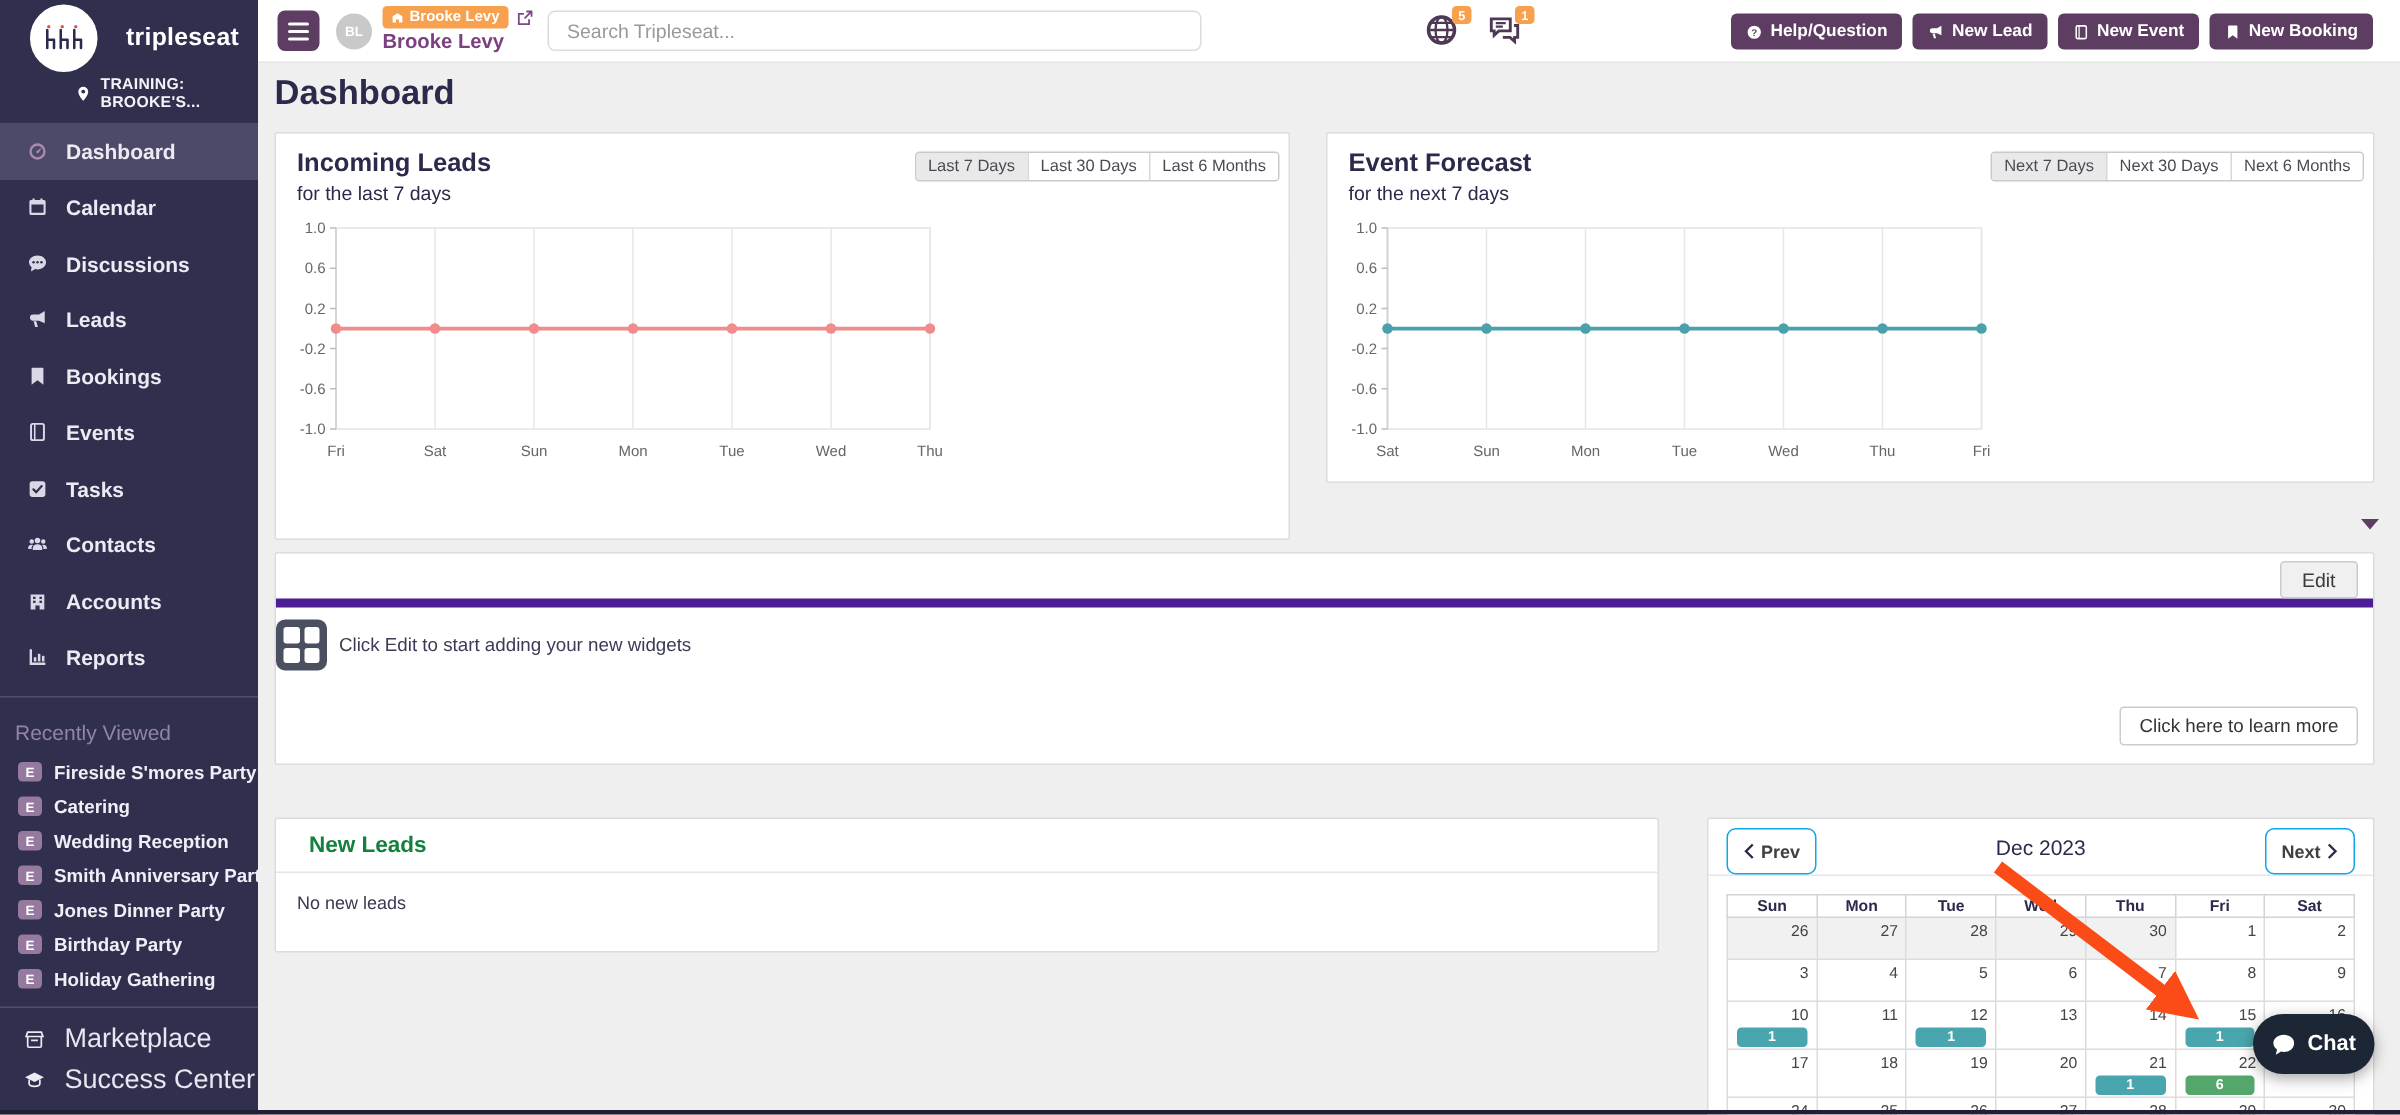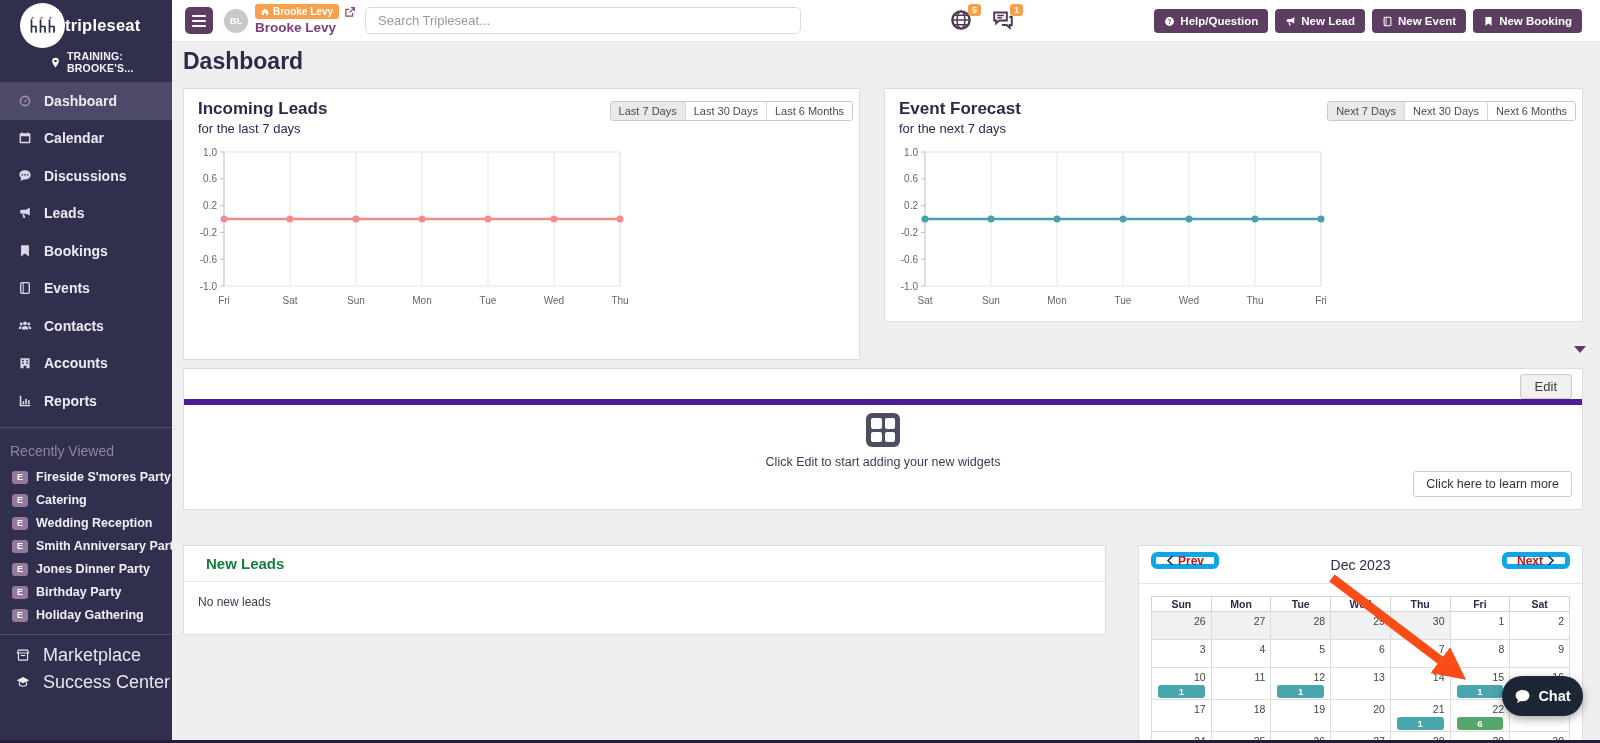--- a/index.html
+++ b/index.html
@@ -1,21 +1,21 @@
 <!DOCTYPE html>
 <html><head>
 <meta charset="utf-8">
 <style>
   html,body{margin:0;padding:0;background:#555;}
   *{box-sizing:border-box;}
   .screen{position:relative;width:1600px;height:743px;overflow:hidden;background:#efeff0;
           font-family:"Liberation Sans",sans-serif;-webkit-font-smoothing:antialiased;}
   
   .sidebar{position:absolute;left:0;top:0;width:172px;height:100%;background:#312f4e;color:#eceaf2;z-index:4;}
-  .logo-row{display:flex;align-items:center;height:50px;padding-left:20px;gap:0;}
+  .logo-row{display:flex;align-items:center;height:50px;padding-left:20px;gap:19px;}
   .logo-circle{width:45px;height:45px;border-radius:50%;background:#fff;display:flex;align-items:center;justify-content:center;flex:0 0 auto;}
   .logo-text{font-size:16.5px;font-weight:bold;color:#fff;letter-spacing:.2px;}
   .training-row{display:flex;align-items:center;gap:6px;padding-left:50px;height:24px;font-size:10.5px;font-weight:bold;color:#f4f3f8;letter-spacing:.2px;}
   .nav{margin-top:8px;}
   .nav-item{display:flex;align-items:center;height:37.5px;padding-left:18px;gap:12px;cursor:pointer;}
   .nav-item.active{background:#4c4a68;}
   .nav-item .ic{color:#dad7e6;}
   .nav-item.active .ic{color:#a98bad;}
   .nav-label{font-size:14px;font-weight:bold;color:#eceaf2;}
   .side-divider{border-top:1px solid #504e6d;margin:7px 0;}
@@ -69,36 +69,36 @@
   .chart-svg{position:absolute;left:6px;top:56px;}
   .chart-svg text{font-family:"Liberation Sans",sans-serif;font-size:10px;fill:#666;}
   .collapse-caret{position:absolute;left:1402px;top:304px;width:0;height:0;border-left:6px solid transparent;
                   border-right:6px solid transparent;border-top:7px solid #5e3d63;cursor:pointer;}
   
   .widget-panel{left:11px;top:326px;width:1400px;height:142px;}
   .widget-strip{position:relative;height:36px;border-bottom:6px solid #4c1d95;}
   .edit-btn{position:absolute;right:10px;top:5px;padding:4px 14px;background:#f0f0f0;border:1px solid #cbcbcb;border-radius:3px;
             font-size:13px;color:#3a3a3a;font-family:"Liberation Sans",sans-serif;cursor:pointer;}
   .widget-body{position:relative;height:105px;}
-  .widget-center{position:absolute;left:0;right:0;top:8px;display:flex;flex-direction:column;align-items:center;gap:8px;}
+  .widget-center{position:absolute;left:0;right:0;top:8px;display:flex;flex-direction:row;align-items:center;gap:8px;}
   .grid-icon{width:34px;height:34px;background:#4a5060;border-radius:6px;display:grid;grid-template-columns:1fr 1fr;
              grid-template-rows:1fr 1fr;gap:3px;padding:5px;}
   .grid-icon i{background:#fff;border-radius:2px;}
   .widget-hint{font-size:12.5px;color:#3b3b55;}
   .learn-btn{position:absolute;right:10px;bottom:13px;padding:5px 12px;background:#fff;border:1px solid #cbcbcb;border-radius:3px;
              font-size:12.5px;color:#333;font-family:"Liberation Sans",sans-serif;cursor:pointer;}
   
   .leads-card{left:11px;top:503px;width:923px;height:90px;}
   .leads-title{padding:9px 22px;font-size:15px;font-weight:bold;color:#15803d;border-bottom:1px solid #e5e5e5;}
   .leads-empty{padding:13px 14px;font-size:12px;color:#3a3a50;}
   
   .cal-card{left:966px;top:503px;width:445px;height:245px;}
   .cal-header{position:relative;height:38px;border-bottom:1px solid #e5e5e5;}
-  .cal-nav{position:absolute;top:6px;height:17px;padding:0 10px;background:#fff;border:5px solid #0ea5e9;border-radius:6px;
-           font-size:12px;font-weight:bold;color:#b91c1c;font-family:"Liberation Sans",sans-serif;cursor:pointer;
+  .cal-nav{position:absolute;top:6px;height:31px;padding:0 10px;background:#fff;border:1px solid #0ea5e9;border-radius:6px;
+           font-size:12px;font-weight:bold;color:#404040;font-family:"Liberation Sans",sans-serif;cursor:pointer;
            display:inline-flex;align-items:center;gap:4px;}
   .cal-prev{left:12px;} .cal-next{right:12px;}
   .cal-month{position:absolute;left:0;right:0;top:11px;text-align:center;font-size:14px;color:#2b2a4a;}
   .cal-table{width:calc(100% - 24px);margin:12px 12px 0;border-collapse:collapse;table-layout:fixed;}
   .cal-table th{border:1px solid #d4d4d4;font-size:10.5px;font-weight:bold;color:#2b2a4a;height:15px;background:#fff;}
   .cal-table td{border:1px solid #dcdcdc;height:28px;vertical-align:top;background:#fff;cursor:pointer;}
   .cal-table td.muted{background:#f1f1f1;}
   .cal-num{display:block;text-align:right;padding:2px 4px 0 0;font-size:10.5px;color:#444;}
   .cal-badge{display:block;margin:2px 5px 0;height:13px;line-height:13px;border-radius:3px;color:#fff;
              font-size:9.5px;font-weight:bold;text-align:center;}
@@ -187,20 +187,29 @@
           <span class="nav-label">Bookings</span>
         </div>
         <div class="nav-item">
           <span class="ic">
             <svg viewBox="0 0 16 16">
               <rect x="3.1" y="1.8" width="9.8" height="12.4" rx="1.3" fill="none" stroke="currentColor" stroke-width="1.5"></rect>
               <line x1="5.9" y1="1.8" x2="5.9" y2="14.2" stroke="currentColor" stroke-width="1.2"></line>
             </svg>
           </span>
           <span class="nav-label">Events</span>
+        </div>
+        <div class="nav-item">
+          <span class="ic">
+            <svg viewBox="0 0 16 16" fill="currentColor">
+              <rect x="2" y="2" width="12" height="12" rx="2.2"></rect>
+              <path d="M4.9 8.3l2.1 2.1 4.2-4.6" fill="none" stroke="#312f4e" stroke-width="1.7" stroke-linecap="round"></path>
+            </svg>
+          </span>
+          <span class="nav-label">Tasks</span>
         </div>
         <div class="nav-item">
           <span class="ic">
             <svg viewBox="0 0 16 16" fill="currentColor">
               <circle cx="8" cy="4.9" r="2.1"></circle>
               <circle cx="3.6" cy="5.7" r="1.7"></circle>
               <circle cx="12.4" cy="5.7" r="1.7"></circle>
               <path d="M8 7.9c2 0 3.6 1.3 3.6 2.9v1.3H4.4v-1.3C4.4 9.2 6 7.9 8 7.9z"></path>
               <path d="M3.6 8.2C2.1 8.2.9 9.2.9 10.4v1h2.6v-.6c0-1 .5-1.9 1.3-2.4a3.4 3.4 0 0 0-1.2-.2z"></path>
               <path d="M12.4 8.2c1.5 0 2.7 1 2.7 2.2v1h-2.6v-.6c0-1-.5-1.9-1.3-2.4a3.4 3.4 0 0 1 1.2-.2z"></path>

